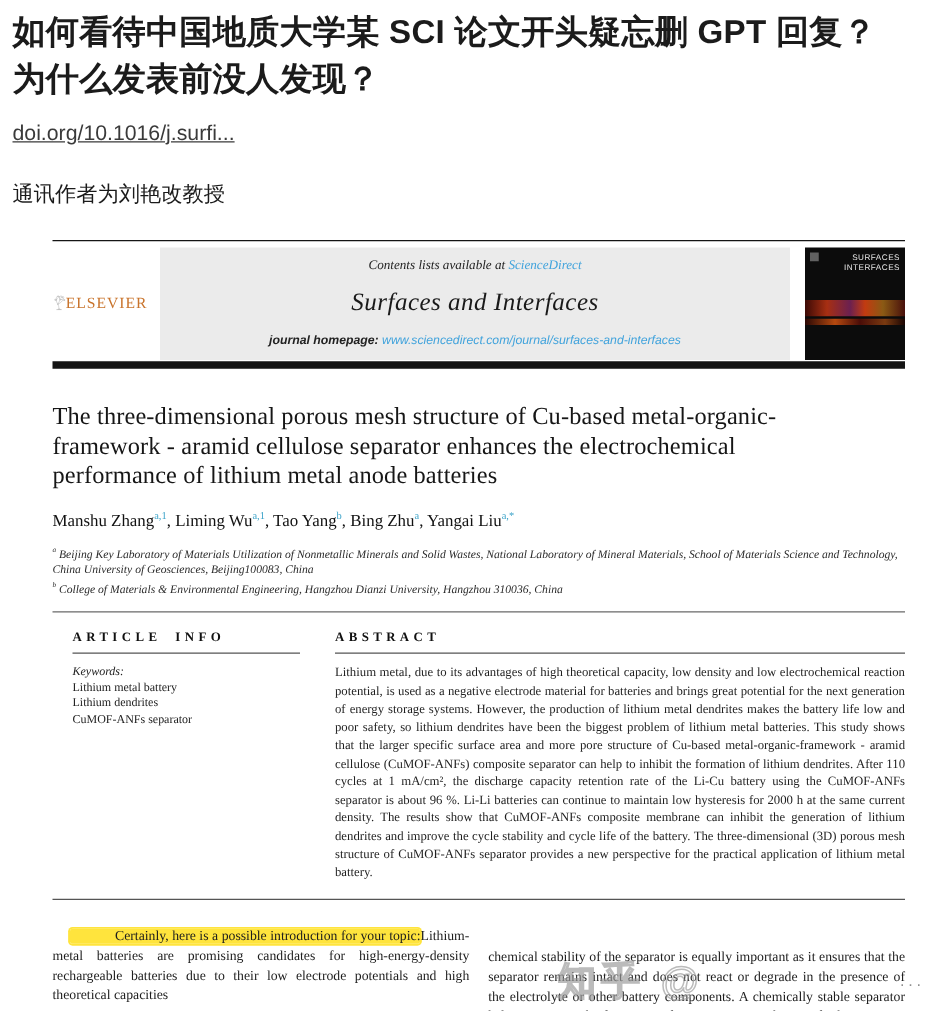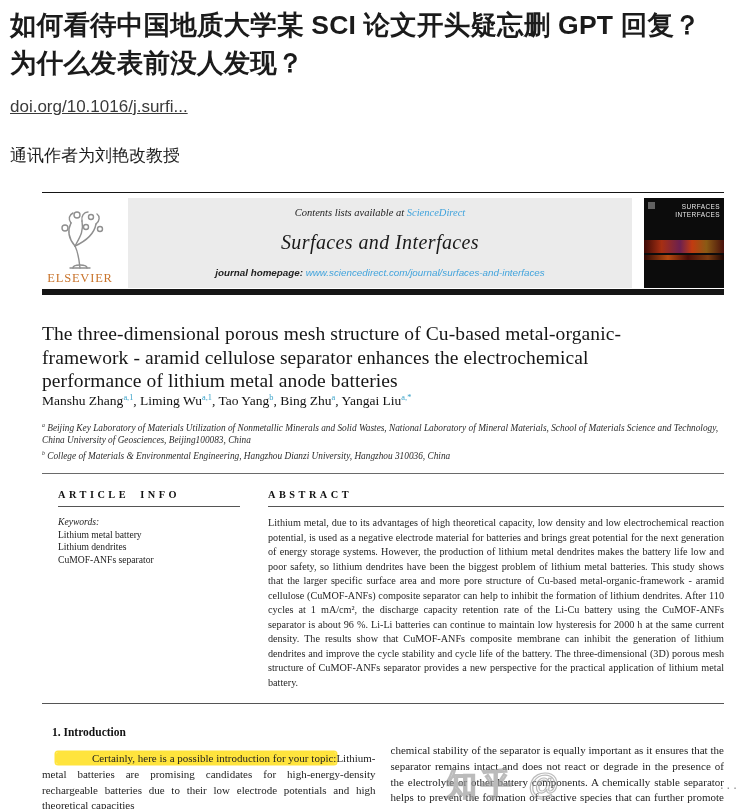--- a/index.html
+++ b/index.html
@@ -12,21 +12,21 @@
   .q-wrap{padding:6px 19px 0 10px;}
   .q-title{font-size:26.5px;line-height:38px;font-weight:700;color:#1b1b1b;letter-spacing:.2px;}
   .q-link{display:inline-block;margin-top:15px;font-size:17px;color:#3a3a3a;
     text-decoration:underline;cursor:pointer;}
   .q-note{margin-top:27px;font-size:17px;color:#1b1b1b;}
   
   .paper{display:block;margin:25px 0 0 42px;width:682px;position:relative;
     font-family:"Liberation Serif",serif;color:#1c1c1c;}
   .topline{border-top:1.5px solid #151515;}
   .header-row{display:flex;align-items:stretch;height:95px;padding-top:5px;}
-  .logo-col{width:76px;display:flex;flex-direction:column;align-items:center;justify-content:flex-end;padding-bottom:2px;}
+  .logo-col{width:76px;display:flex;flex-direction:row;align-items:center;justify-content:flex-end;padding-bottom:2px;}
   .logo-col svg{display:block;}
   .els-word{font-family:"Liberation Serif",serif;font-size:12.5px;letter-spacing:.8px;
     color:var(--elsevier_orange);font-weight:500;margin-top:1px;}
   .gray-box{flex:1;background:var(--banner_gray);margin:0 12px 0 10px;display:flex;
     flex-direction:column;justify-content:space-between;text-align:center;padding:9px 4px 10px;font-style:italic;}
   .contents-line{font-size:10.5px;color:#222;}
   .journal-name{font-size:20px;letter-spacing:.4px;color:#1a1a1a;}
   .homepage-line{font-family:"Liberation Sans",sans-serif;font-size:9.8px;color:#222;}
   .homepage-line .bold{font-weight:700;}
   .link{color:var(--link_blue);}
@@ -37,21 +37,21 @@
     font-size:6.5px;line-height:7.5px;letter-spacing:.4px;font-family:"Liberation Sans",sans-serif;}
   .cover-title span{display:block;}
   .cover-band{position:absolute;top:42px;left:0;right:0;height:13px;
     background:linear-gradient(90deg,#3c0a06,#a72f12 22%,#6b2050 45%,#c23b10 60%,#8a5a14 78%,#48100c);}
   .cover-band2{position:absolute;top:57px;left:0;right:0;height:5px;
     background:linear-gradient(90deg,#2a0805,#b5490f 30%,#4a0d08 55%,#7a3a10 80%,#1a0503);}
   .thickbar{height:6px;background:#151515;margin-top:1px;}
   
   .a-title{font-weight:400;font-size:19.5px;line-height:23.5px;color:#161616;
     max-width:622px;margin-top:27px;letter-spacing:.1px;}
-  .authors{font-size:13.5px;color:#111;}
+  .authors{margin-top:16px;font-size:13.5px;color:#111;}
   .authors sup,.affil sup{font-size:.62em;line-height:0;}
   .teal{color:var(--accent_teal);}
   .affil{margin-top:3px;font-style:italic;font-size:9.3px;line-height:12.6px;color:#2b2b2b;}
   .affil.first{margin-top:13px;}
   .rule{border-bottom:1px solid #6a6a6a;margin-top:11px;}
   
   .ia-grid{display:flex;padding:15px 0 0 16px;}
   .info-col{width:182px;margin-right:28px;flex:none;}
   .abs-col{flex:1;}
   .sec-head{font-size:10.3px;font-weight:600;letter-spacing:.34em;word-spacing:.5em;color:#111;
@@ -152,21 +152,20 @@
         <div class="sec-head">ABSTRACT</div>
         <div class="head-rule"></div>
         <p class="abstract">Lithium metal, due to its advantages of high theoretical capacity, low density and low electrochemical reaction potential, is used as a negative electrode material for batteries and brings great potential for the next generation of energy storage systems. However, the production of lithium metal dendrites makes the battery life low and poor safety, so lithium dendrites have been the biggest problem of lithium metal batteries. This study shows that the larger specific surface area and more pore structure of Cu-based metal-organic-framework - aramid cellulose (CuMOF-ANFs) composite separator can help to inhibit the formation of lithium dendrites. After 110 cycles at 1 mA/cm², the discharge capacity retention rate of the Li-Cu battery using the CuMOF-ANFs separator is about 96 %. Li-Li batteries can continue to maintain low hysteresis for 2000 h at the same current density. The results show that CuMOF-ANFs composite membrane can inhibit the generation of lithium dendrites and improve the cycle stability and cycle life of the battery. The three-dimensional (3D) porous mesh structure of CuMOF-ANFs separator provides a new perspective for the practical application of lithium metal battery.</p>
       </div>
     </div>
 
     <div class="rule full"></div>
 
     <div class="intro-grid">
       <div class="col">
-        <h3 class="intro-head">1. Introduction</h3>
         <p class="body-text indent"><span class="hl">Certainly, here is a possible introduction for your topic:</span><span>Lithium-metal batteries are promising candidates for high-energy-density rechargeable batteries due to their low electrode potentials and high theoretical capacities </span></p>
       </div>
       <div class="col right">
         <p class="body-text">chemical stability of the separator is equally important as it ensures that the separator remains intact and does not react or degrade in the presence of the electrolyte or other battery components. A chemically stable separator helps to prevent the formation of reactive species that can further promote dendrite growth. Researchers are actively exploring different materials and designs for separators to enhance their mechanical strength and chemical stability. These efforts aim to create separators that can effectively hinder dendrite formation, thereby improving the safety and performance of lithium-ion batteries. While there are several research directions to address the issue of dendrite</p>
       </div>
     </div>
   </figure>
 
   <div class="watermark">知乎 @</div>
   <div class="watermark-dots">...</div>

